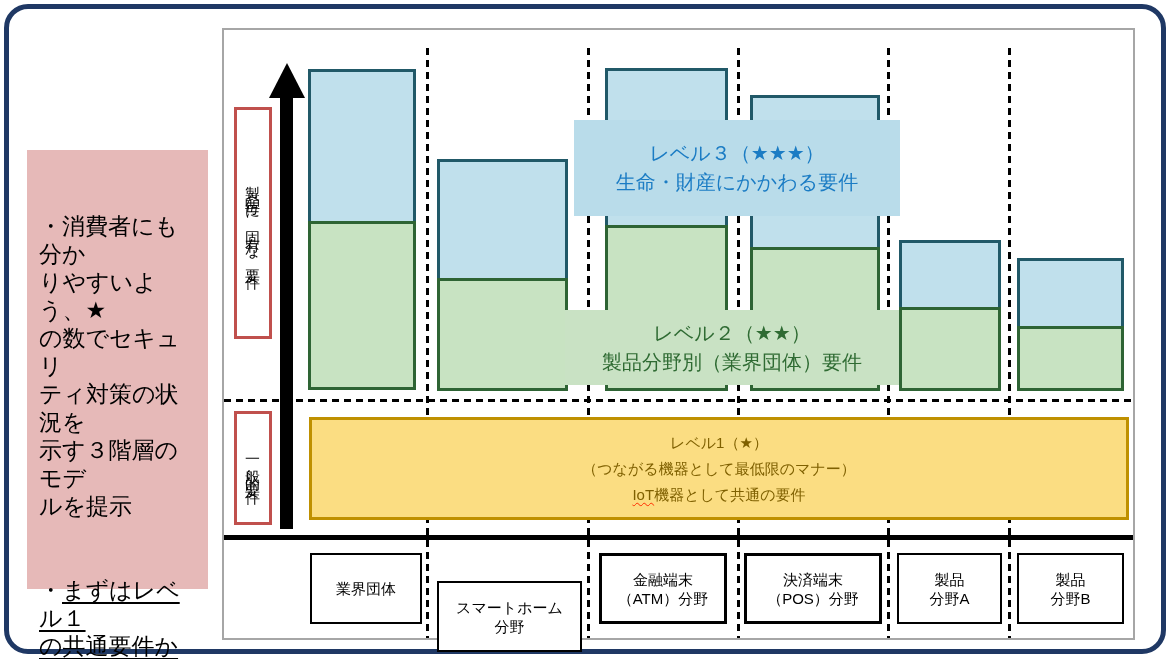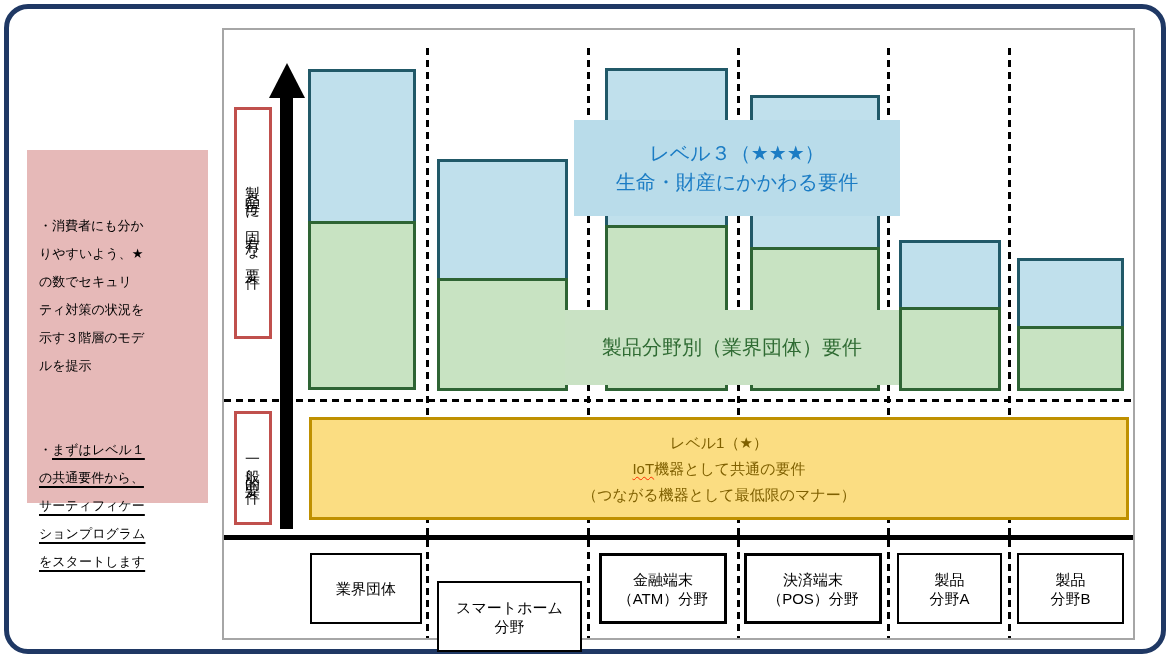--- a/index.html
+++ b/index.html
@@ -5,22 +5,22 @@
   html,body{margin:0;padding:0;background:#fff;}
   .stage{
     position:relative;width:1171px;height:659px;background:#fff;overflow:hidden;
     font-family:"Liberation Sans","DejaVu Sans",sans-serif;color:#000;
   }
   .abs{position:absolute;box-sizing:border-box;}
   
   .frame{left:4px;top:4px;width:1162px;height:650px;border:5px solid var(--frame);border-radius:24px;}
   
   .note{
-    left:27px;top:150px;width:181px;height:353px;background:var(--note_bg);
-    padding:34px 24px 0 12px;font-size:13px;line-height:28px;white-space:pre-line;
+    left:27px;top:150px;width:181px;height:439px;background:var(--note_bg);
+    padding:34px 24px 0 12px;font-size:23px;line-height:28px;white-space:pre-line;
   }
   .note p{margin:0 0 28px 0;}
   .note .u{text-decoration:underline;text-decoration-thickness:1.5px;text-underline-offset:4px;}
   
   .panel{left:222px;top:28px;width:913px;height:612px;border:2.5px solid var(--panel_border);background:#fff;}
   .vdash{top:18px;height:590px;width:2.5px;z-index:1;
     background:repeating-linear-gradient(180deg,var(--line_color) 0 7px,transparent 7px 12px);}
   .hdash{left:0;top:369px;width:100%;height:2.5px;z-index:1;
     background:repeating-linear-gradient(90deg,var(--line_color) 0 7px,transparent 7px 12px);}
   .baseline{left:0;top:505px;width:100%;height:4.5px;background:var(--line_color);z-index:2;}
@@ -113,27 +113,28 @@
 
     <div class="abs axis-lab axis-upper">製品毎に固有な要件</div>
     <div class="abs axis-lab axis-lower">一般的要件</div>
 
     <div class="abs ovl ovl3">
       <div>レベル３（★★★）</div>
       <div>生命・財産にかかわる要件</div>
     </div>
 
     <div class="abs ovl ovl2">
+      <div>レベル２（★★）</div>
       <div>製品分野別（業界団体）要件</div>
     </div>
 
     <div class="abs lv1">
       <div>レベル1（★）</div>
+      <div>（つながる機器として最低限のマナー）</div>
       <div><span class="squiggle">IoT</span><span>機器として共通の要件</span></div>
-      <div>（つながる機器として最低限のマナー）</div>
     </div>
 
     <div id="catboxes">
         <div class="abs catbox" style="left: 86px; top: 523px; width: 112px; height: 71px; border-width: 2px;">業界団体</div>
         <div class="abs catbox" style="left: 213px; top: 523px; width: 145px; height: 71px; border-width: 2px; margin-top: 28px;">スマートホーム
 分野</div>
         <div class="abs catbox" style="left: 375px; top: 523px; width: 128px; height: 71px; border-width: 3px;">金融端末
 （ATM）分野</div>
         <div class="abs catbox" style="left: 520px; top: 523px; width: 138px; height: 71px; border-width: 3px;">決済端末
 （POS）分野</div>

